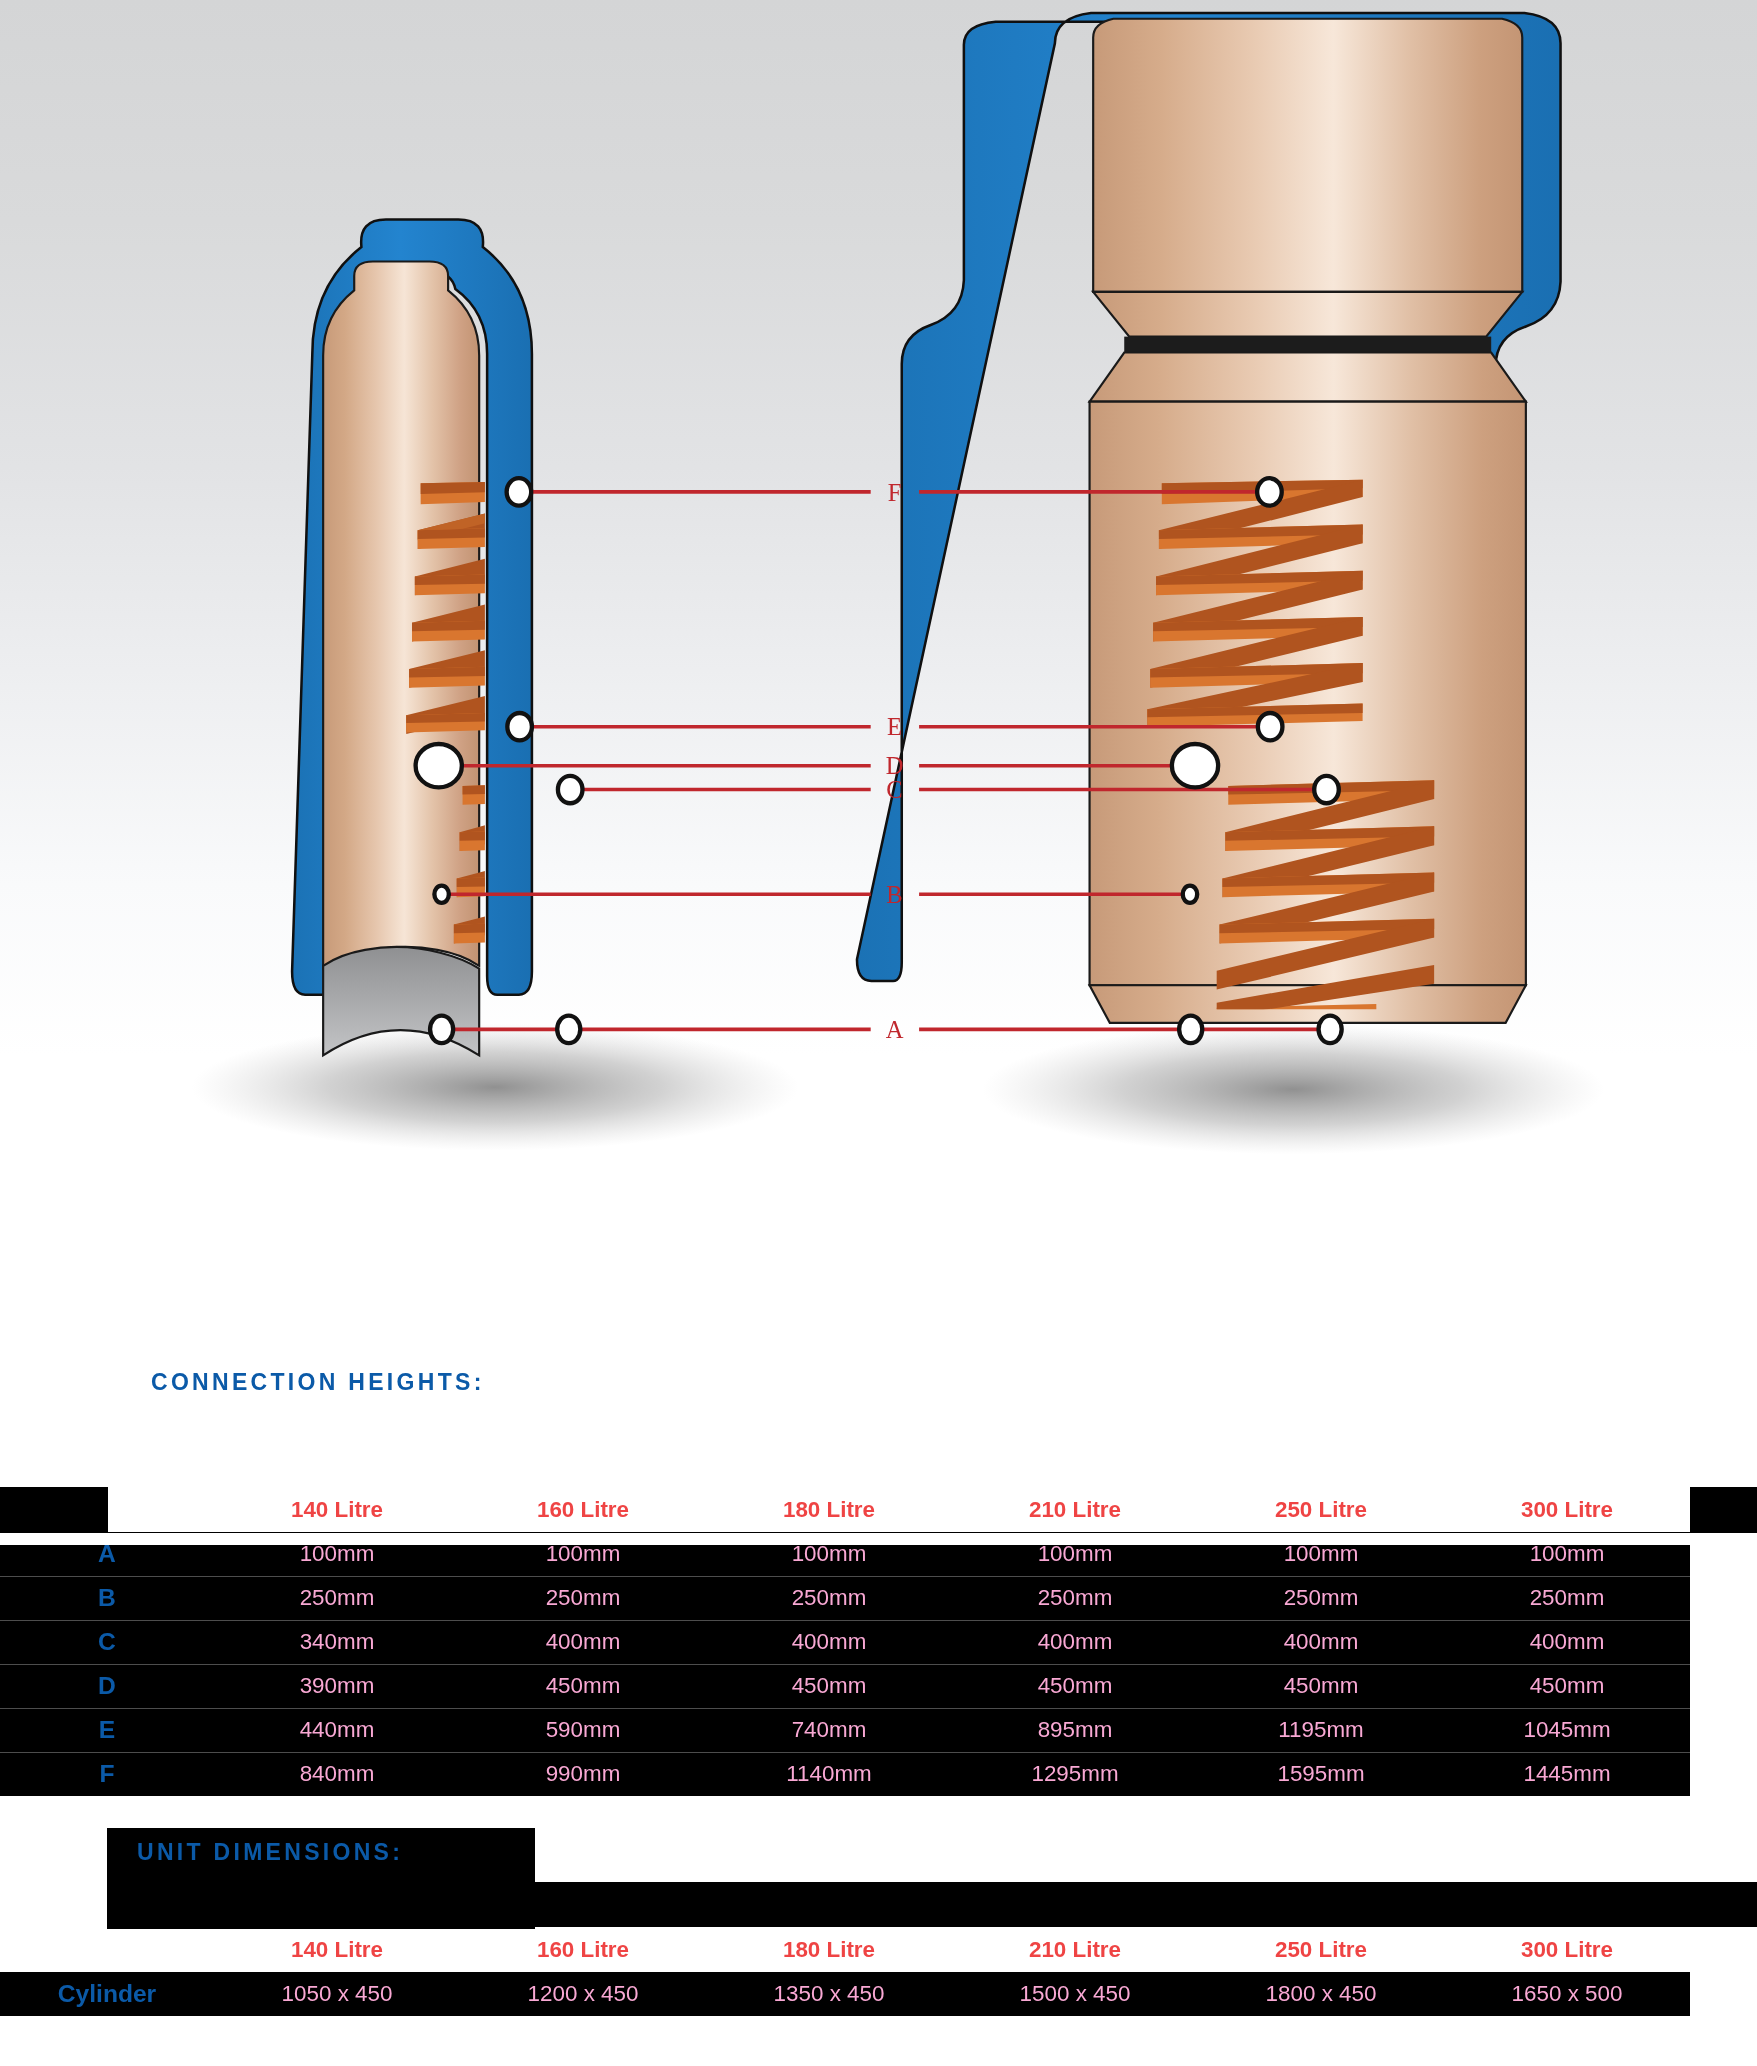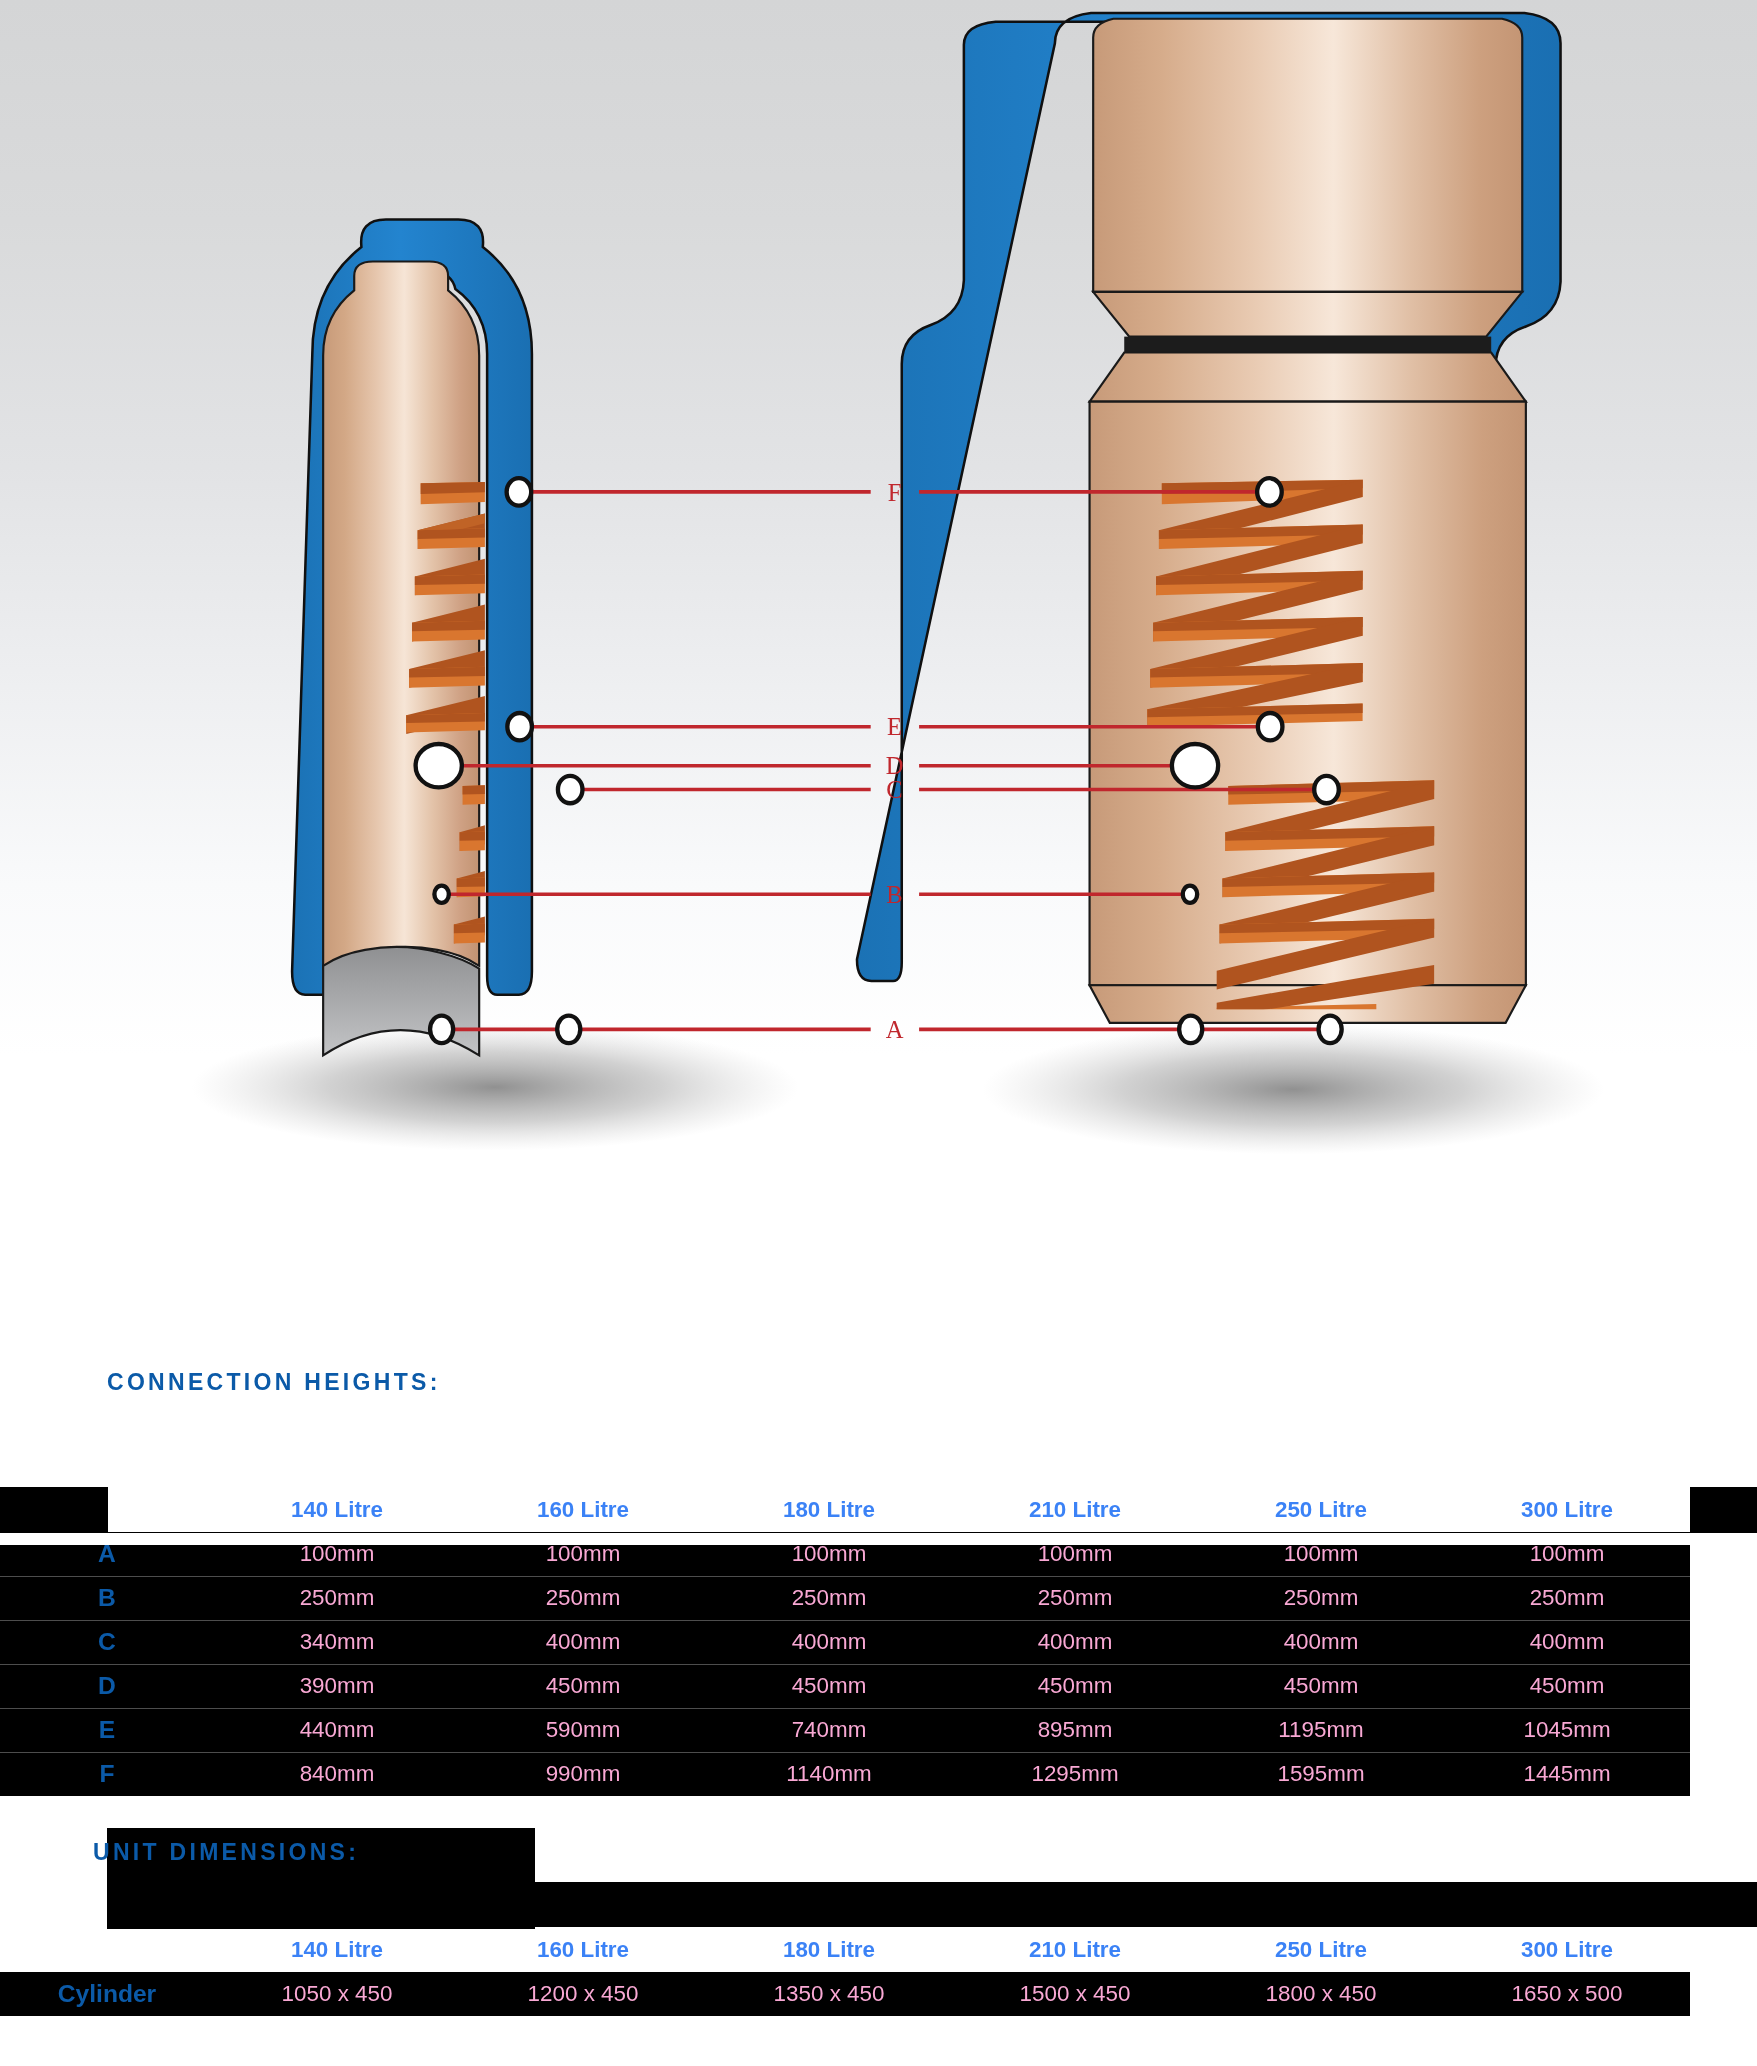--- a/index.html
+++ b/index.html
@@ -32,36 +32,37 @@
 
   
   .section-title {
     position: absolute;
     color: #0b5aa8;
     font-weight: bold;
     font-size: 23px;
     letter-spacing: 3.3px;
     font-family: "Liberation Sans", sans-serif;
     white-space: nowrap;
+    margin-left: 44px;
   }
 
   #conn-title { left: 107px; top: 1369px; }
   #unit-title { left: 93px; top: 1839px; }
 
   .tbl { position: absolute; left: 0; border-collapse: collapse; table-layout: fixed; }
 
   .tbl td, .tbl th {
     padding: 0;
     text-align: center;
     vertical-align: middle;
     font-family: "Liberation Sans", sans-serif;
   }
 
   .hdr-row th {
-    color: #3b82f6;
+    color: #ef4444;
     font-weight: bold;
     font-size: 22.4px;
     height: 45px;
     background: transparent;
     white-space: nowrap;
   }
 
   .body-row { background: #000000; }
   .body-row td {
     color: #f9a8d4;

